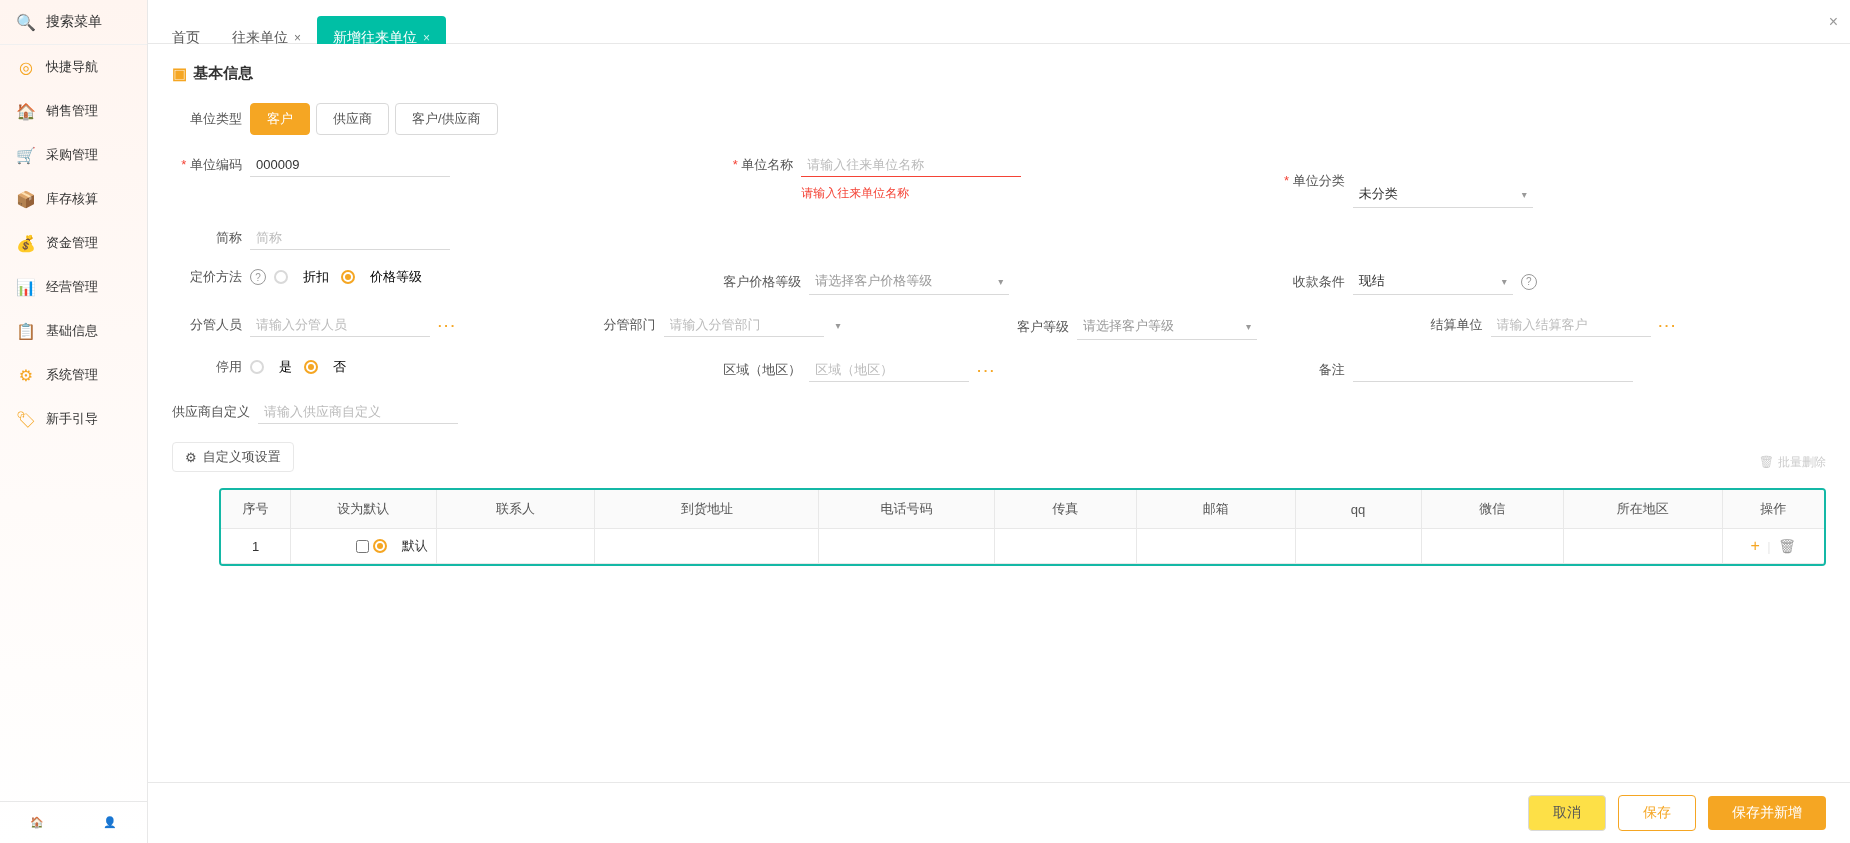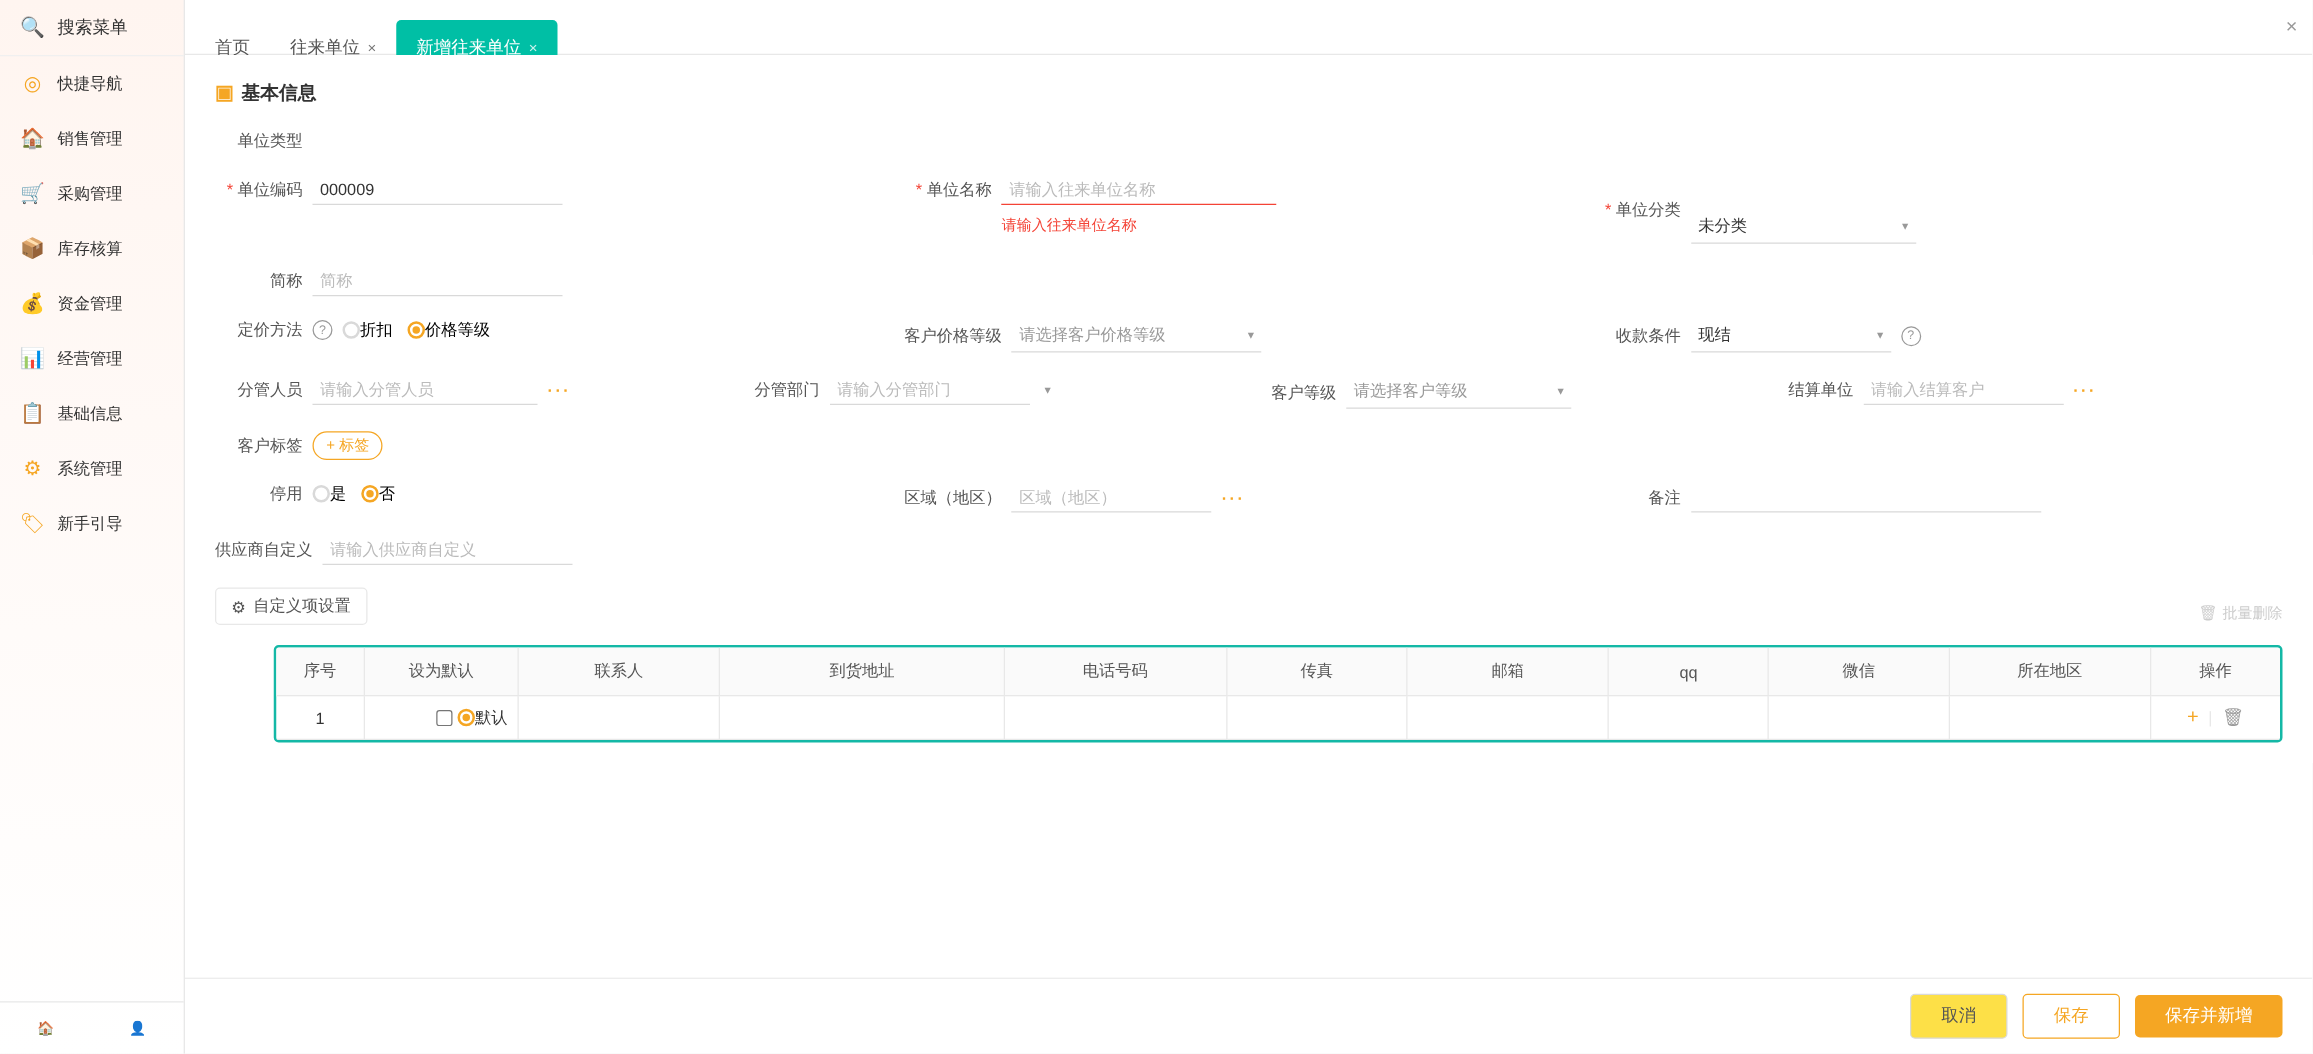--- a/index.html
+++ b/index.html
@@ -145,21 +145,21 @@
       justify-content: space-between;
       color: #999;
       font-size: 13px;
       background: transparent;
     }
     .form-select.has-value { color: #333; }
     .form-select .arrow { color: #999; font-size: 10px; margin-left: 4px; }
 
     
     .radio-group { display: flex; align-items: center; gap: 12px; }
-    .radio-item { display: flex; align-items: center; gap: 0; cursor: pointer; font-size: 13px; }
+    .radio-item { display: flex; align-items: center; gap: 15px; cursor: pointer; font-size: 13px; }
     .radio-circle {
       width: 14px; height: 14px;
       border-radius: 50%;
       border: 2px solid #d9d9d9;
       display: flex; align-items: center; justify-content: center;
     }
     .radio-circle.checked { border-color: #f5a623; }
     .radio-circle.checked::after {
       content: '';
       width: 6px; height: 6px;
@@ -357,20 +357,25 @@
   <div class="content">
 
     <div class="section-title">
       <span class="section-icon">▣</span>
       <span>基本信息</span>
     </div>
 
     <div class="form-row">
       <div class="form-group">
         <span class="form-label">单位类型</span>
+        <div class="btn-type-group">
+          <button class="btn-type active">客户</button>
+          <button class="btn-type">供应商</button>
+          <button class="btn-type">客户/供应商</button>
+        </div>
       </div>
     </div>
 
     <div class="form-row" style="align-items: flex-start;">
       <div class="form-group">
         <span class="form-label required">单位编码</span>
         <input type="text" class="form-input" style="width: 200px;" value="000009">
       </div>
       <div class="form-group" style="flex-direction:column; align-items:flex-start;">
         <div style="display:flex; align-items:center; gap:8px;">
@@ -447,28 +452,20 @@
           <span class="arrow">▾</span>
         </div>
       </div>
       <div class="form-group">
         <span class="form-label">结算单位</span>
         <input type="text" class="form-input" style="width: 160px;" placeholder="请输入结算客户">
         <span class="more-dots">···</span>
       </div>
     </div>
 
-    <div class="form-row">
-      <div class="form-group">
-        <span class="form-label">客户标签</span>
-        <div class="tag-add">
-          <span>+ 标签</span>
-        </div>
-      </div>
-    </div>
 
     <div class="form-row">
       <div class="form-group">
         <span class="form-label">停用</span>
         <div class="radio-group">
           <label class="radio-item">
             <div class="radio-circle"></div>
             <span>是</span>
           </label>
           <label class="radio-item">

